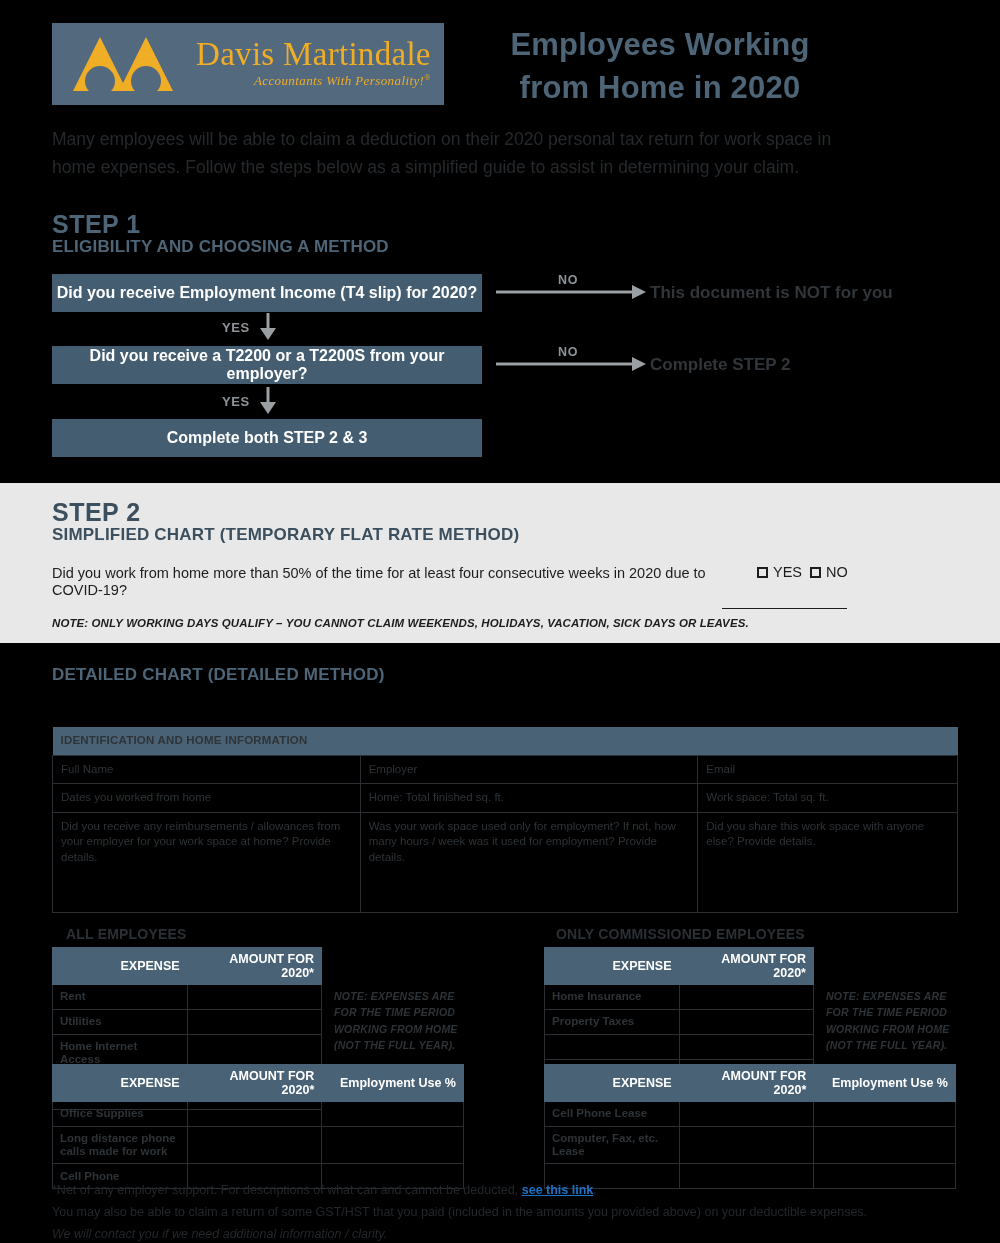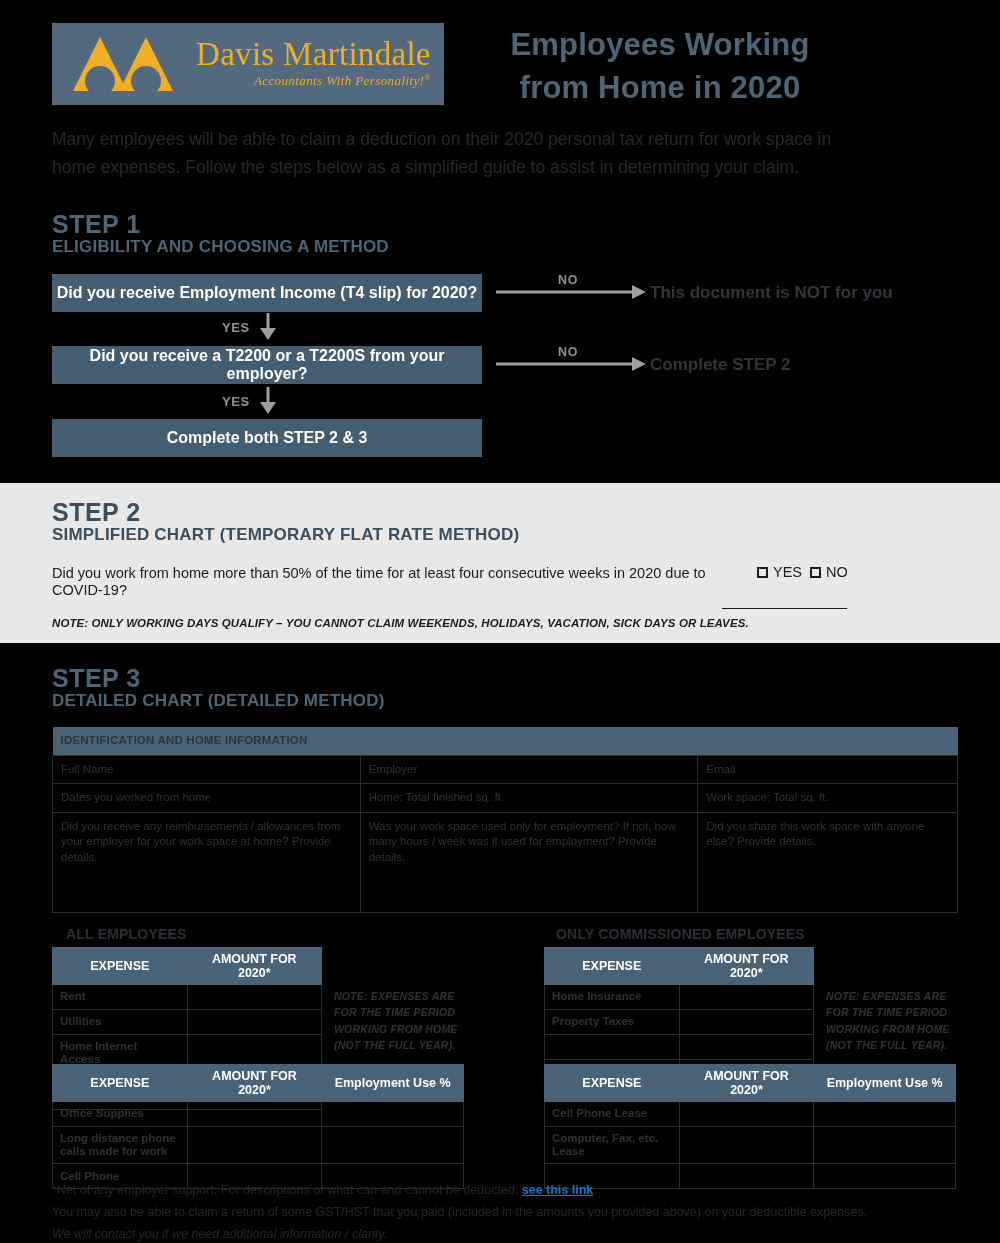--- a/index.html
+++ b/index.html
@@ -117,21 +117,21 @@
     border: 1px solid #2b2f33;
     color: #2e3337; font-size: 11.5px;
     padding: 6px 8px; vertical-align: top; line-height: 1.35;
   }
   .exp-label {
     position: absolute; color: #2b3035;
     font-size: 14px; font-weight: bold; letter-spacing: .2px;
   }
   .exp-table th {
     background: #4a6275; color: #fff;
-    font-size: 12.5px; font-weight: bold; text-align: center;
+    font-size: 12.5px; font-weight: bold; text-align: right;
     padding: 4px 7px; border: 1px solid #4a6275;
   }
   .exp-table td {
     border: 1px solid #2b2f33;
     color: #2e3337; font-size: 11.5px; font-weight: bold;
     padding: 5px 7px; height: 25px; line-height: 1.15;
   }
   .side-note {
     position: absolute; color: #2e3337;
     font-size: 10.5px; font-style: italic; font-weight: bold;
@@ -228,21 +228,20 @@
     <div class="s2-line" style="left:810px; top:81px;">
       <span class="cbox"></span><span>NO</span>
     </div>
 
     <div class="blank-line" style="left:722px; top:125px; width:125px;"></div>
 
     <div class="s2-note" style="left:52px; top:134px;">NOTE: ONLY WORKING DAYS QUALIFY – YOU CANNOT CLAIM WEEKENDS, HOLIDAYS, VACATION, SICK DAYS OR LEAVES.</div>
   </div>
 
   <div class="step-head on-dark" style="left:52px; top:665px;">
-    <div class="step-num">STEP 3</div>
     <div class="step-sub">DETAILED CHART (DETAILED METHOD)</div>
   </div>
 
   <table class="id-table" style="left:52px; top:727px; width:906px;">
     <tbody>
         <tr>
       <td class="tbl-title-bar" colspan="3" style="border:none;">IDENTIFICATION AND HOME INFORMATION</td>
     </tr>
     <tr>
       <td style="width:308px;">Full Name</td>

